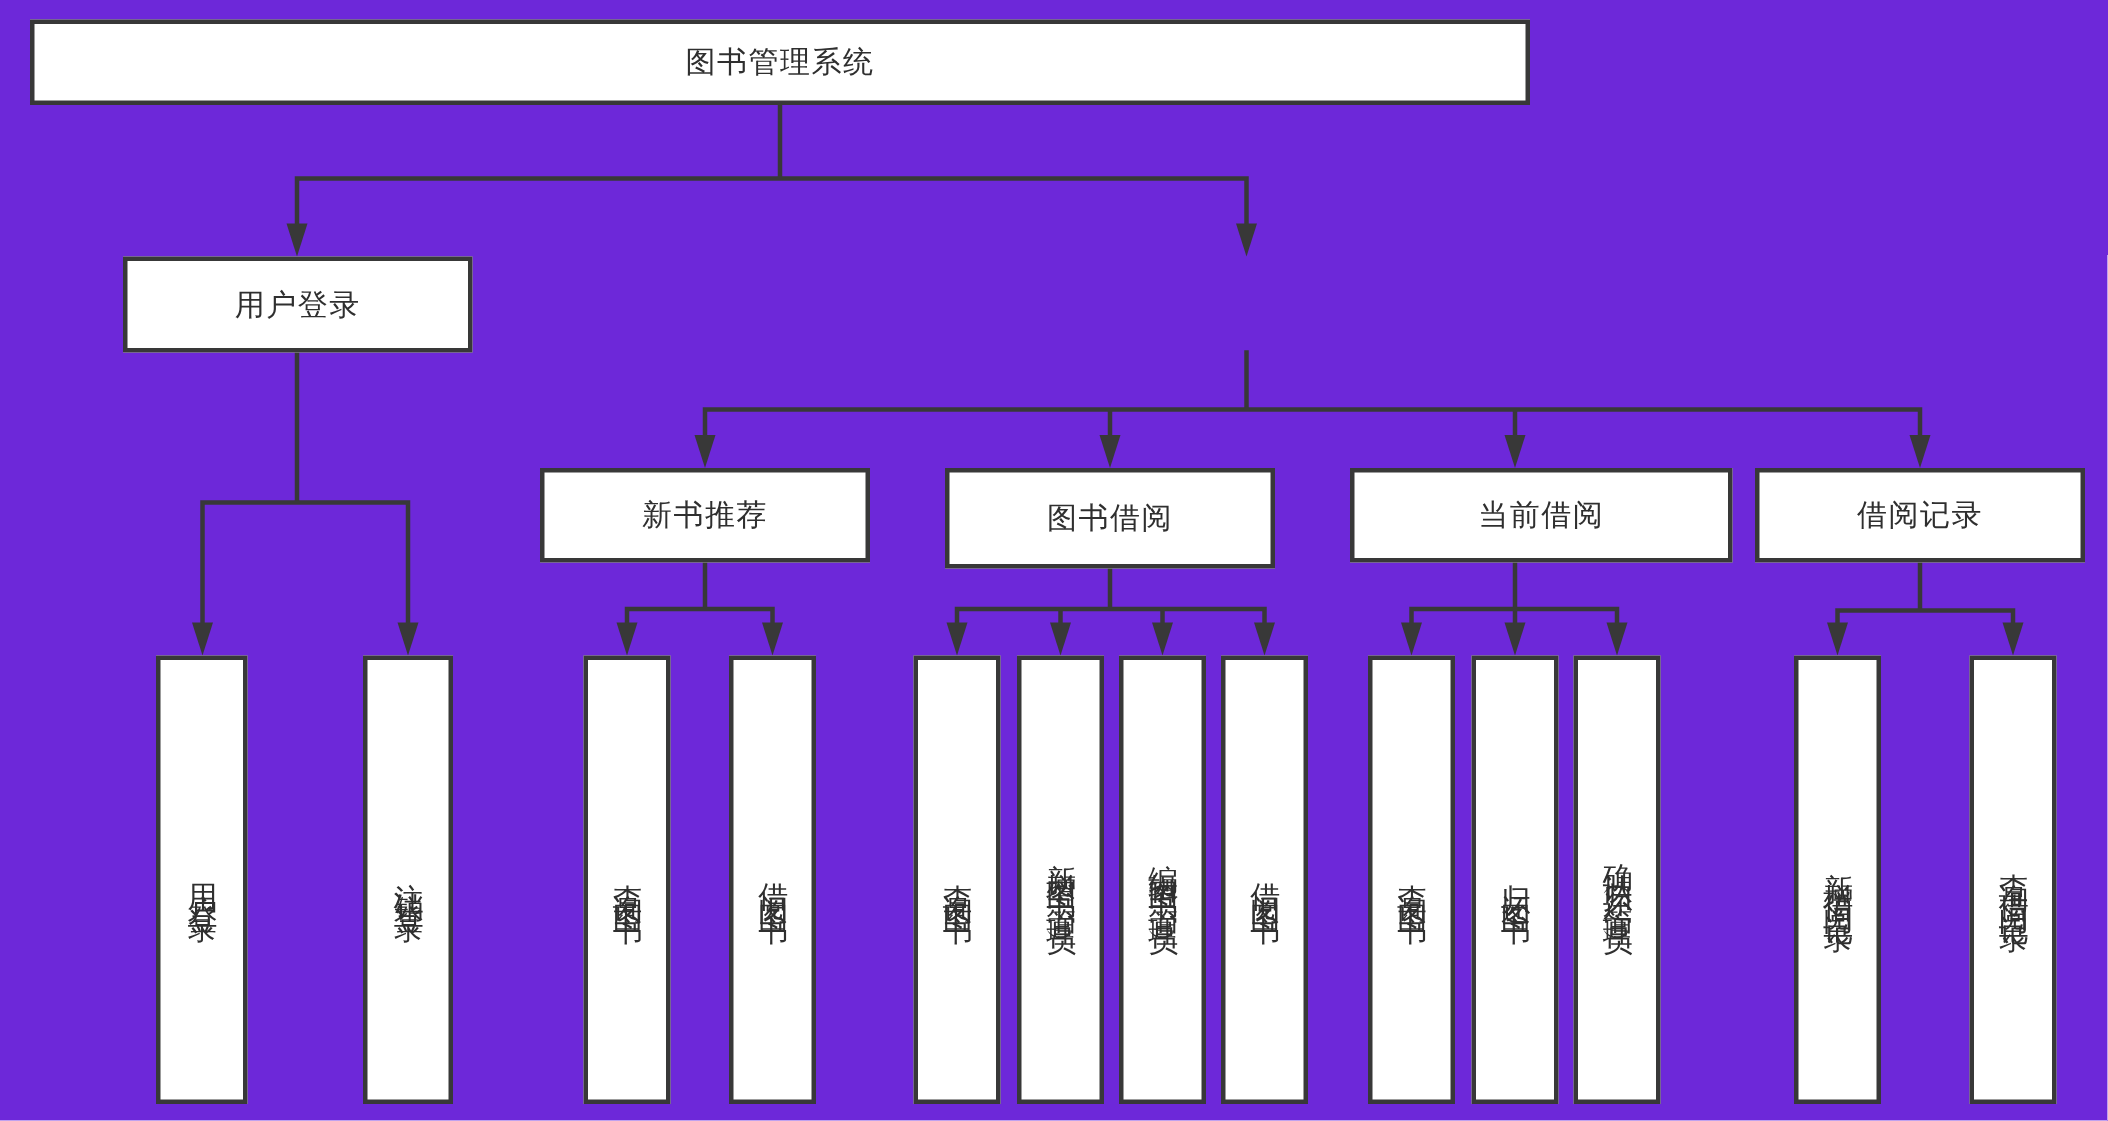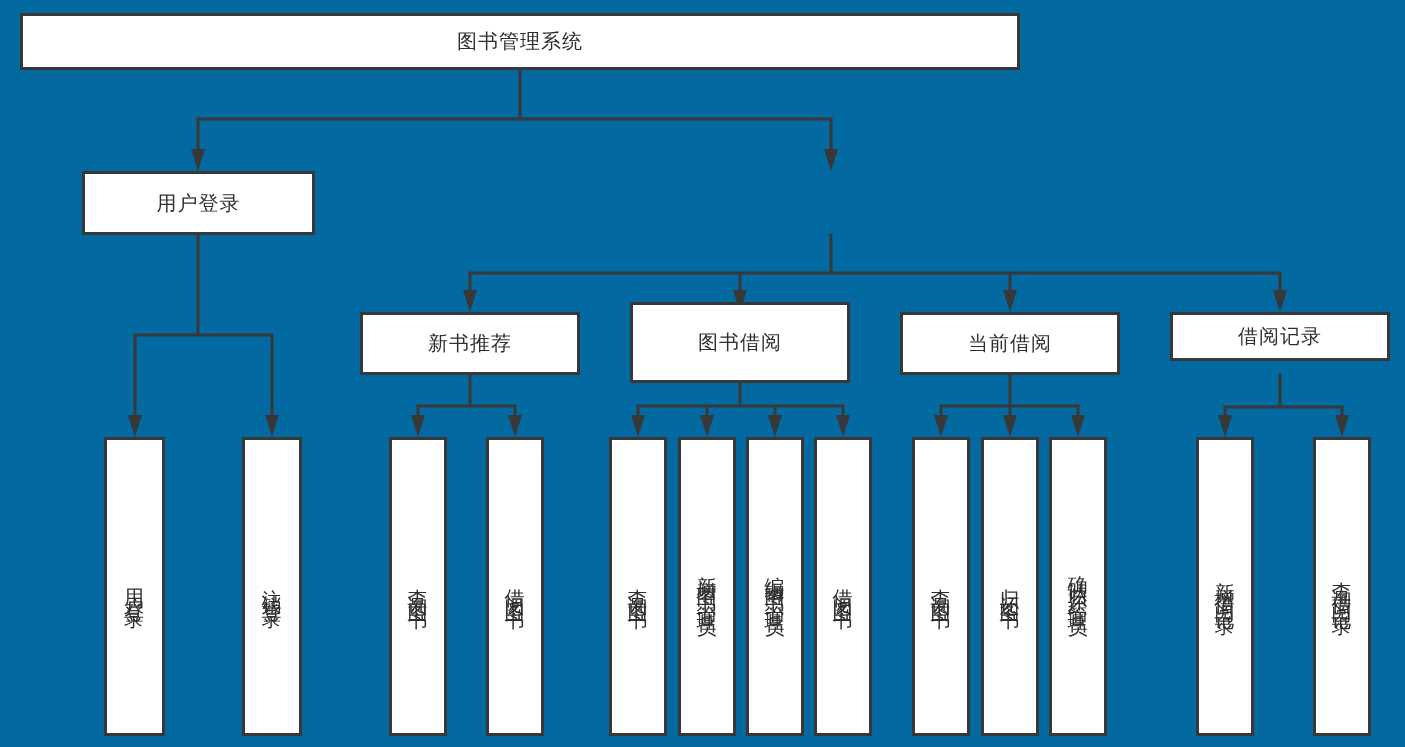--- a/index.html
+++ b/index.html
@@ -4,21 +4,21 @@
 <style>
   html, body {
     margin: 0;
     padding: 0;
     background: #ffffff;
   }
   .canvas {
     position: relative;
     width: 1405px;
     height: 747px;
-    background: #0369a1;
+    background: #6d28d9;
     font-family: "Liberation Sans", "DejaVu Sans", sans-serif;
     overflow: hidden;
   }
   .connectors {
     position: absolute;
     left: 0;
     top: 0;
     z-index: 1;
   }
   .box {
@@ -44,23 +44,23 @@
     line-height: 1;
   }
   .vbox.long span {
     letter-spacing: 6px;
   }
   
   .n-root   { left: 20px;   top: 13px;  width: 1000px; height: 57px; }
   .n-login  { left: 82px;   top: 171px; width: 233px;  height: 64px; }
   .n-mgmt   { left: 714px;  top: 171px; width: 234px;  height: 64px; }
   .n-l3-0   { left: 360px;  top: 312px; width: 220px;  height: 63px; text-align: right; }
-  .n-l3-1   { left: 630px;  top: 302px; width: 220px;  height: 81px; align-items: center; }
-  .n-l3-2   { left: 900px;  top: 312px; width: 220px;  height: 63px; }
-  .n-l3-3   { left: 1170px; top: 312px; width: 220px;  height: 49px; }
+  .n-l3-1   { left: 630px;  top: 312px; width: 220px;  height: 67px; align-items: center; }
+  .n-l3-2   { left: 900px;  top: 312px; width: 255px;  height: 63px; }
+  .n-l3-3   { left: 1170px; top: 312px; width: 220px;  height: 63px; }
   .leaf     { top: 437px; height: 299px; }
   .b1  { left: 104px;  width: 61px; }
   .b2  { left: 242px;  width: 60px; }
   .b3  { left: 389px;  width: 58px; }
   .b4  { left: 486px;  width: 58px; }
   .b5  { left: 609px;  width: 58px; }
   .b6  { left: 678px;  width: 58px; }
   .b7  { left: 746px;  width: 58px; }
   .b8  { left: 814px;  width: 58px; }
   .b9  { left: 912px;  width: 58px; }

